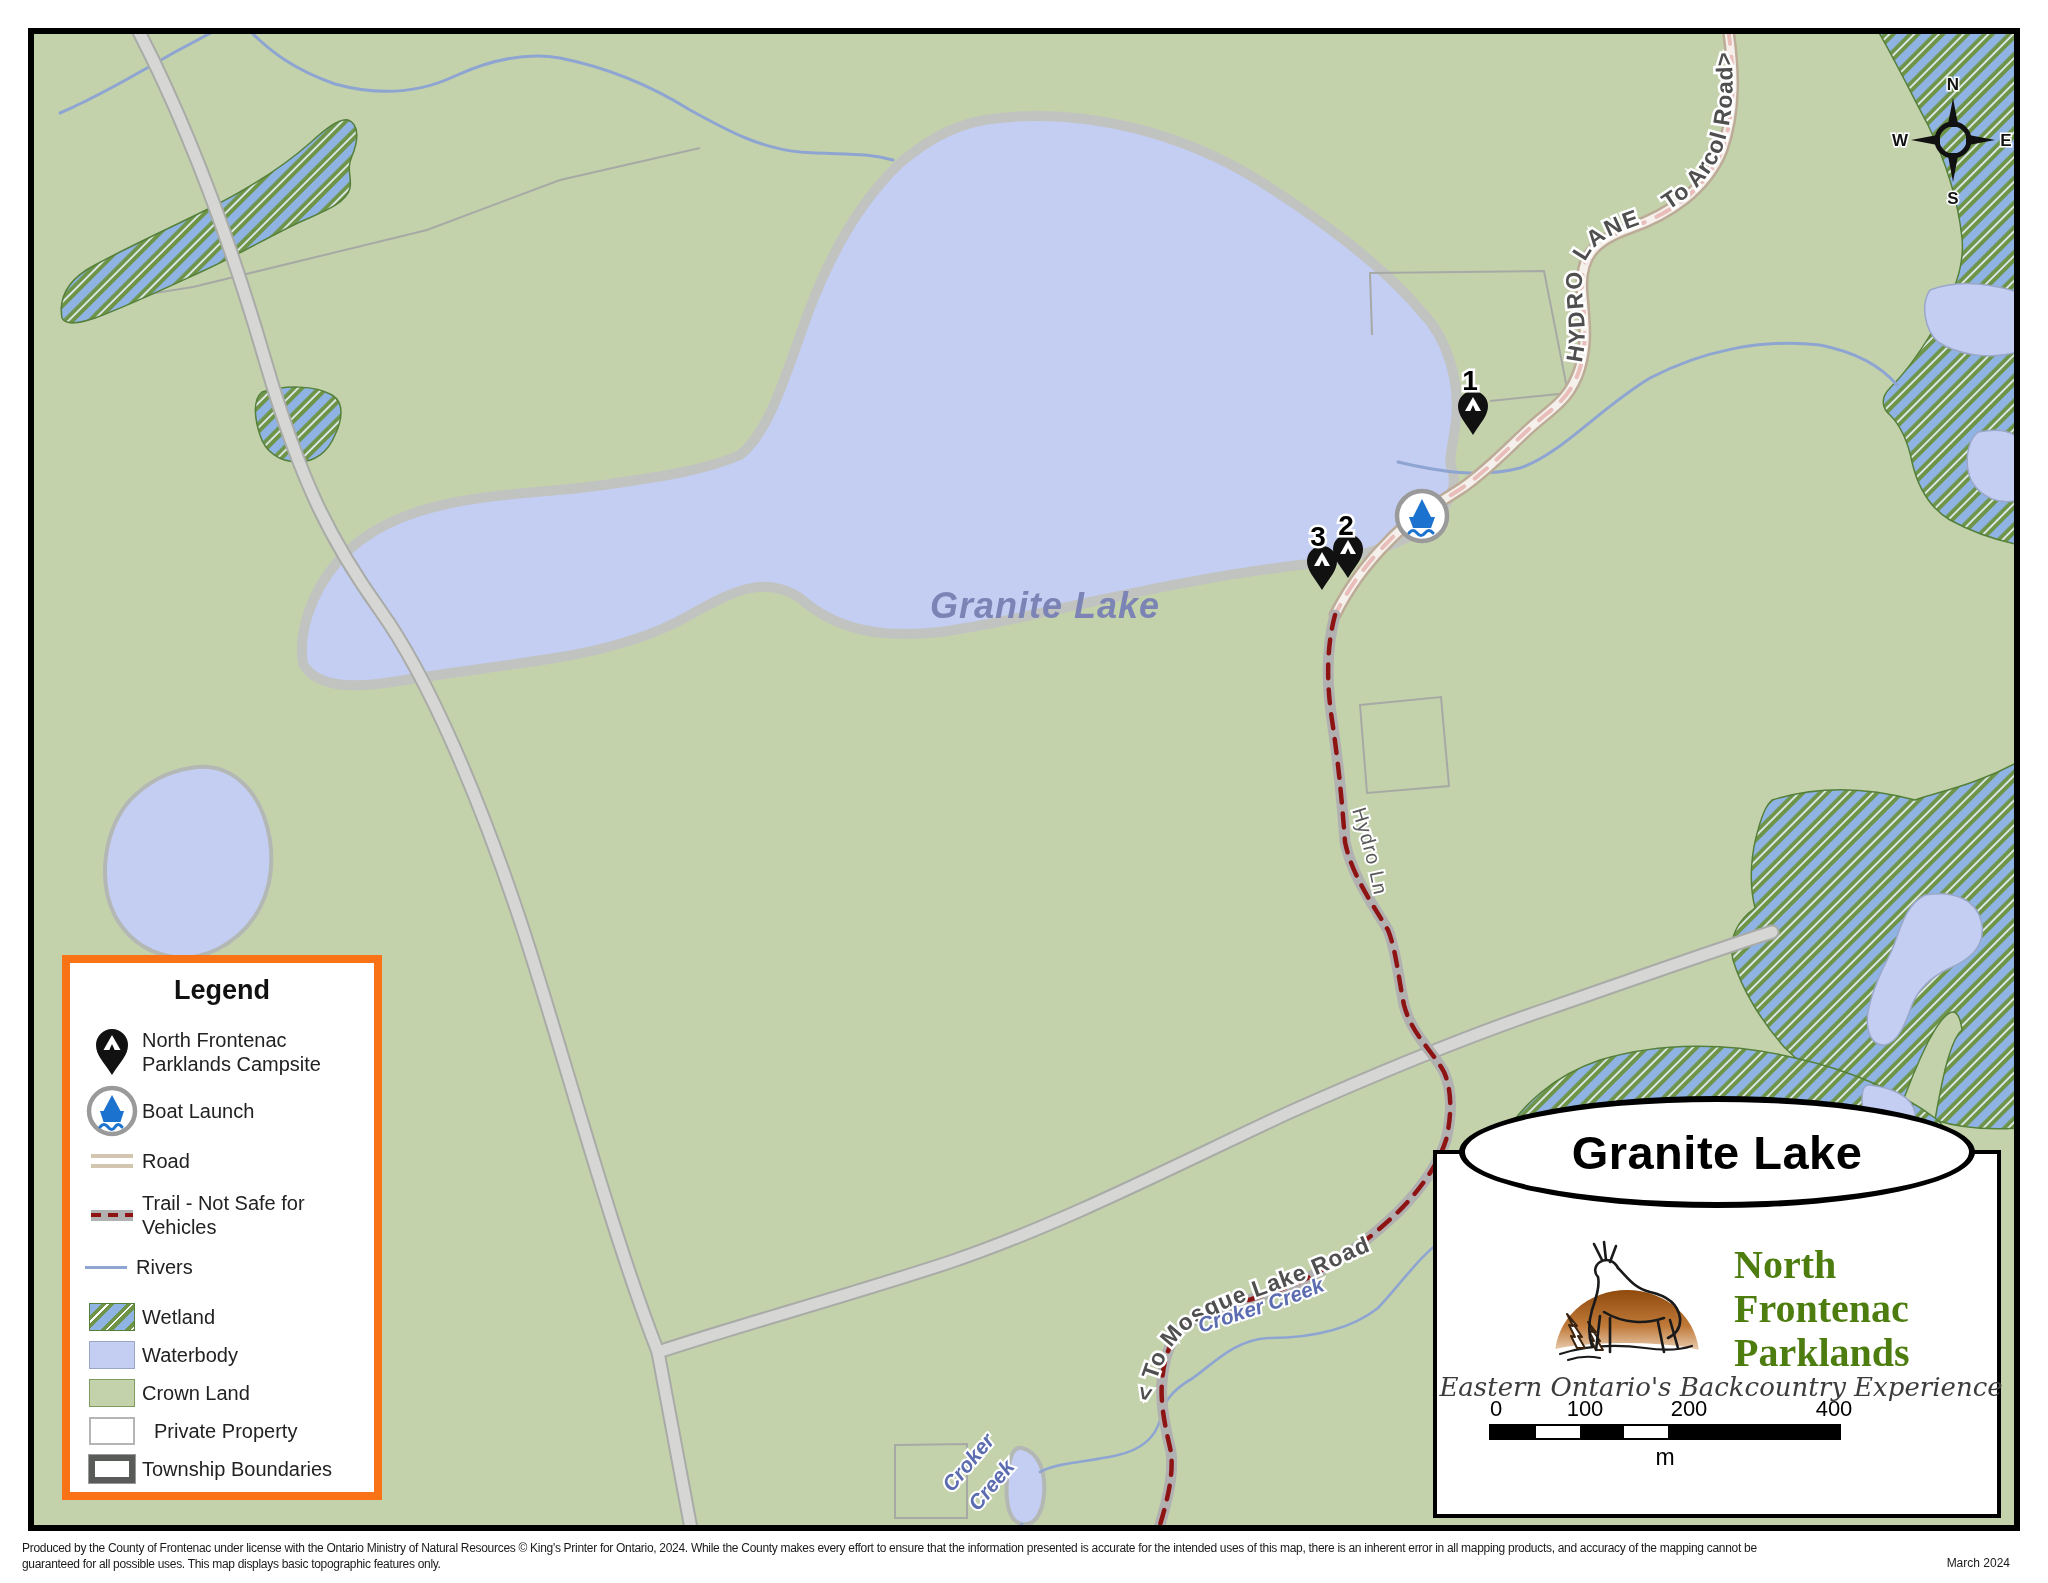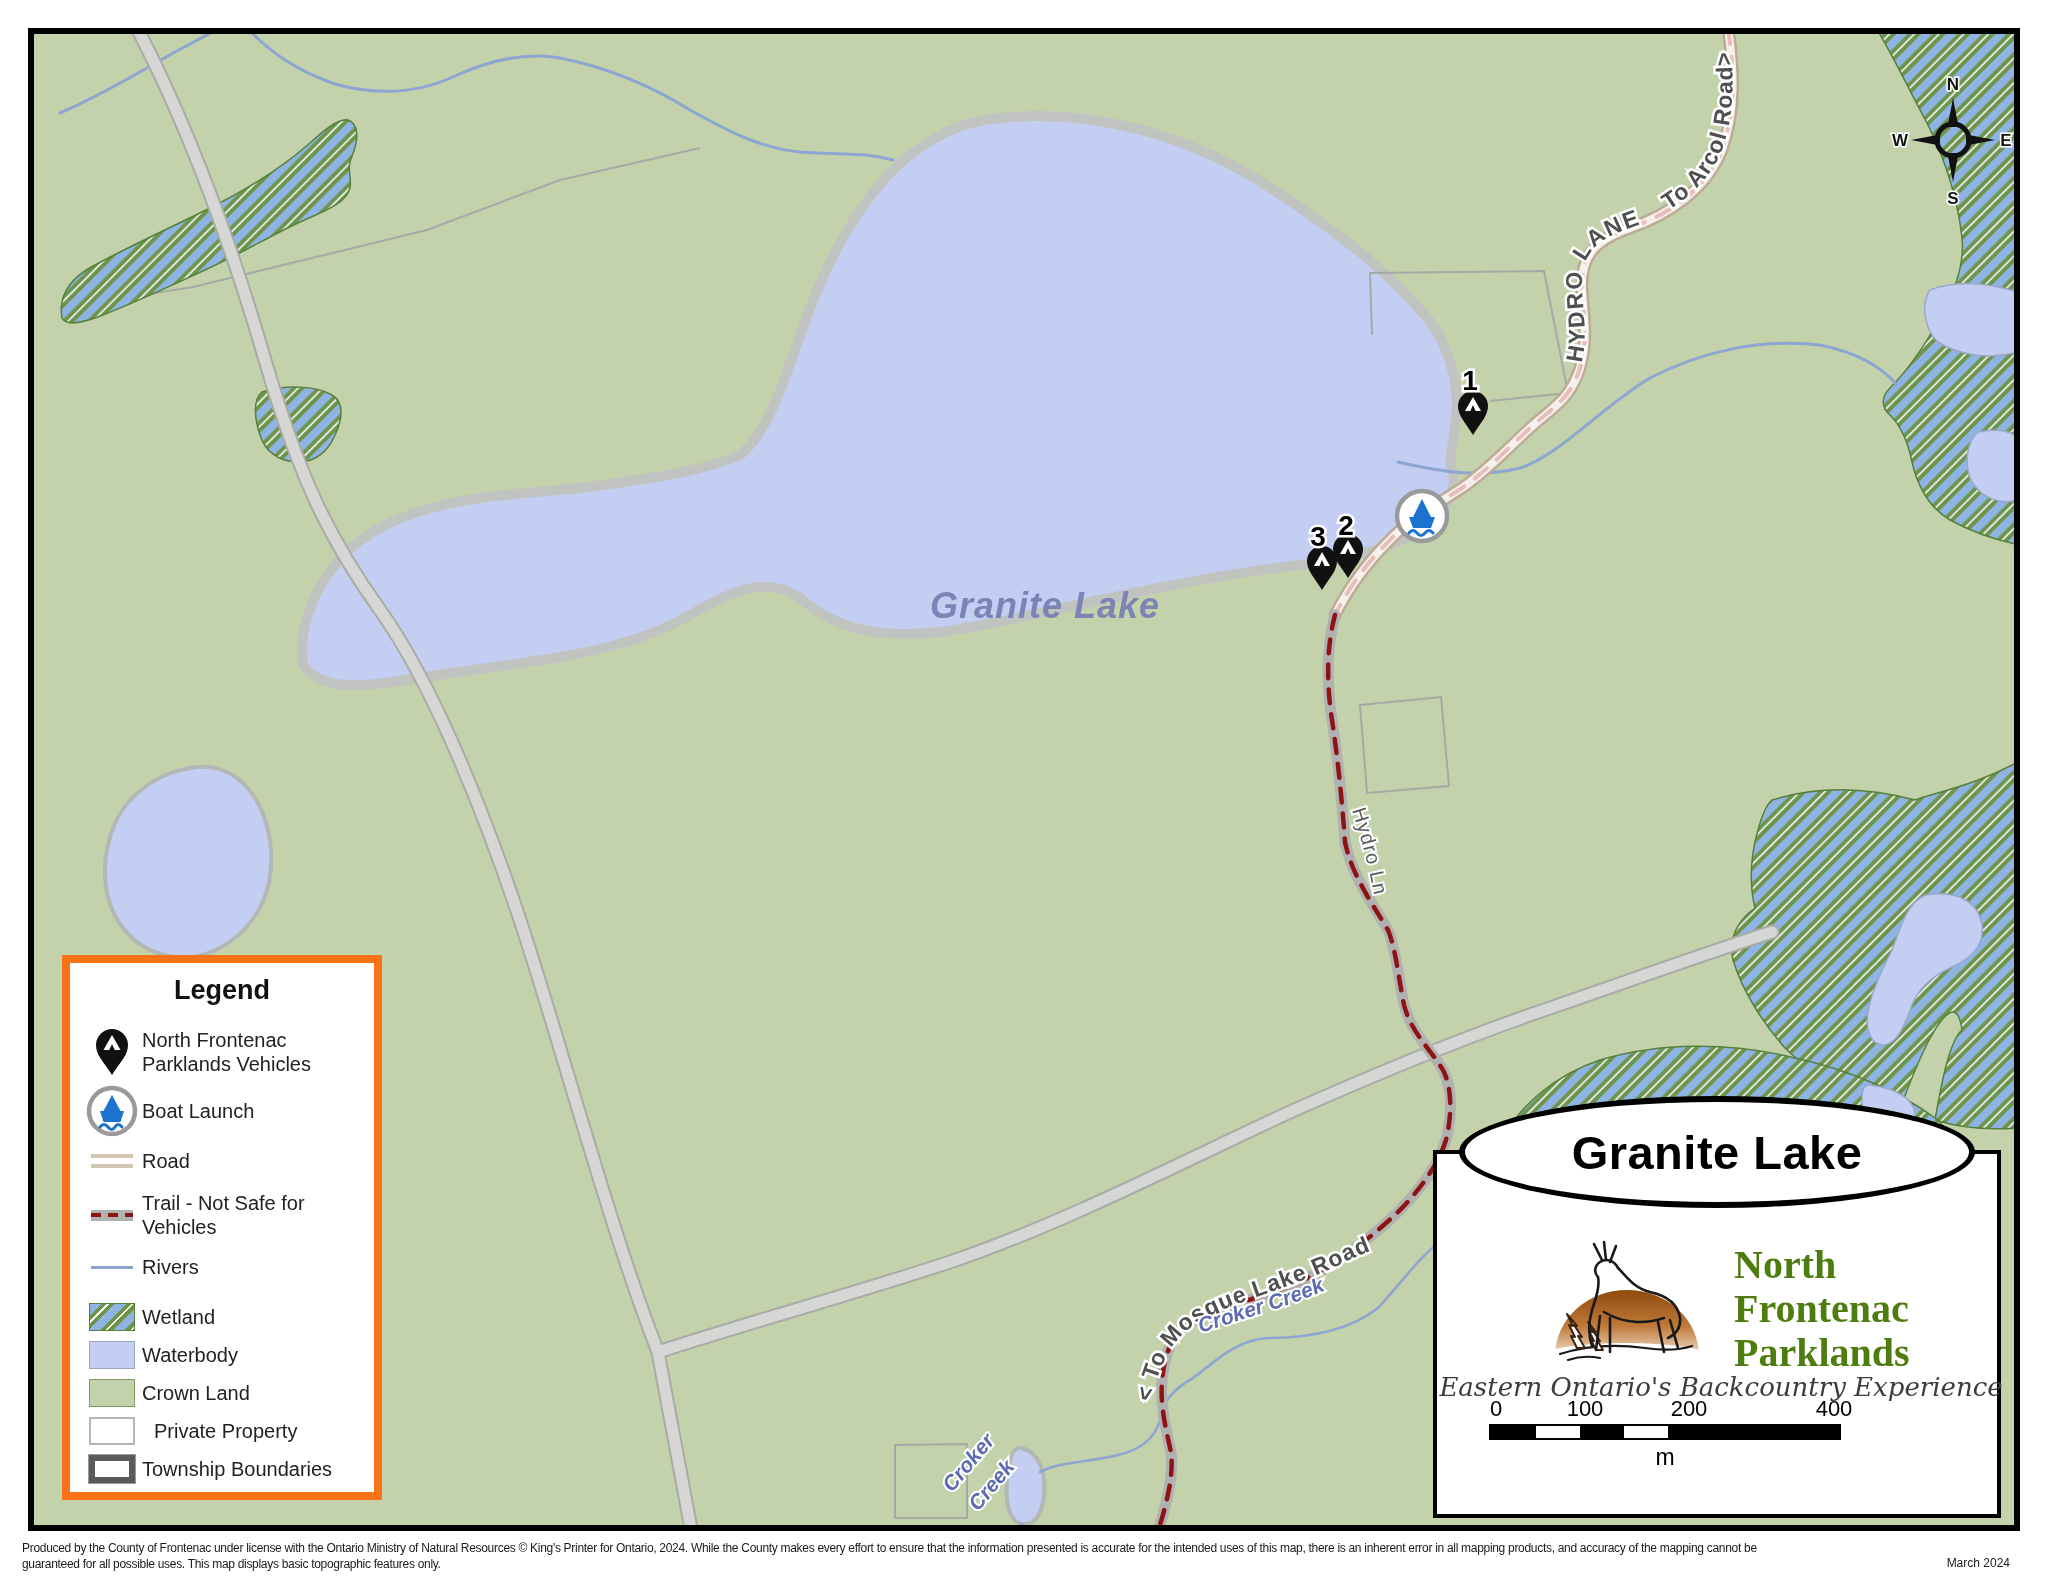--- a/index.html
+++ b/index.html
@@ -215,21 +215,21 @@
     <div class="lg-title">Legend</div>
 
     <div class="lg-row" style="height:64px;">
       <div class="lg-ic">
         <svg width="36" height="50" viewBox="-18 -48 36 50">
           <path d="M0,0 C -9,-14 -16,-20 -16,-30 A 16,16 0 1 1 16,-30 C 16,-20 9,-14 0,0 Z" fill="#111"></path>
           <path d="M -8.5,-25 L 0,-40 L 8.5,-25 Z" fill="#fff"></path>
           <path d="M -2.7,-25 L 0,-31 L 2.7,-25 Z" fill="#111"></path>
         </svg>
       </div>
-      <div class="lg-tx">North Frontenac Parklands Vehicles</div>
+      <div class="lg-tx">North Frontenac Parklands Campsite</div>
     </div>
 
     <div class="lg-row" style="height:54px;">
       <div class="lg-ic">
         <svg width="52" height="52" viewBox="-26 -26 52 52">
           <circle r="23" fill="#fff" stroke="#9a9a9a" stroke-width="4.5"></circle>
           <path d="M 0,-16 L 8.5,0 L -8.5,0 Z" fill="#1c72cf"></path>
           <path d="M -12,0 L 12,0 L 8.5,11 L -8.5,11 Z" fill="#1c72cf"></path>
           <path d="M -12,16 Q -8,11 -4,16 T 3,16 T 10,16" stroke="#1c72cf" stroke-width="3" fill="none" stroke-linecap="round"></path>
         </svg>
@@ -244,21 +244,21 @@
       <div class="lg-tx">Road</div>
     </div>
 
     <div class="lg-row" style="height:62px;">
       <div class="lg-ic">
           <div class="sw-trail"></div>
         </div>
       <div class="lg-tx">Trail - Not Safe for Vehicles</div>
     </div>
 
-    <div class="lg-row" style="height:42px;">
+    <div class="lg-row" style="height:42px;padding-left:6px;">
       <div class="lg-ic">
           <div class="sw-river"></div>
         </div>
       <div class="lg-tx">Rivers</div>
     </div>
 
     <div class="lg-row" style="height:38px;margin-top:10px;">
       <div class="lg-ic">
           <div class="sw-wet"></div>
         </div>

